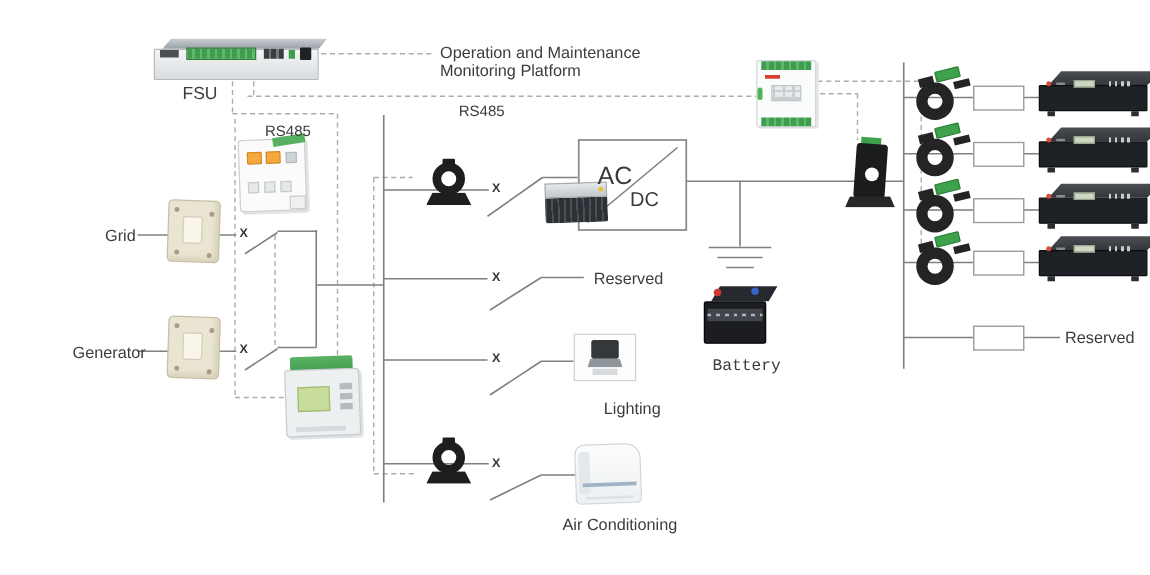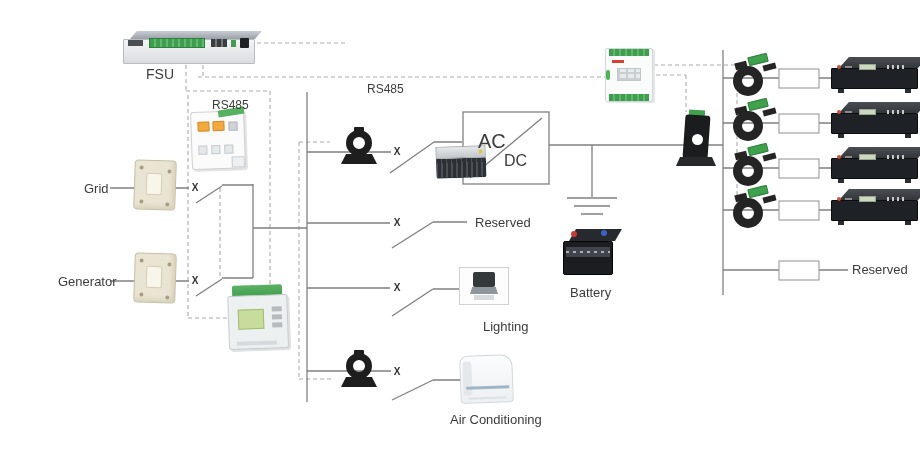--- a/index.html
+++ b/index.html
@@ -334,36 +334,38 @@
       <div class="dash"></div>
     <div class="disp"></div>
       <div class="marks"></div>
     <div class="l1"></div>
       <div class="l2"></div>
   </div>
 
   <span class="lbl" style="left:146px;top:66px;font-size:14px;">FSU</span>
 
   <div class="lbl" style="left:352px;top:34px;line-height:15px;">
+    <span style="display:block;">Operation and Maintenance</span>
+    <span style="display:block;">Monitoring Platform</span>
   </div>
 
   <span class="lbl small" style="left:212px;top:98px;">RS485</span>
   <span class="lbl small" style="left:367px;top:82px;">RS485</span>
 
   <span class="lbl" style="left:84px;top:181px;">Grid</span>
   <span class="lbl" style="left:58px;top:274px;">Generator</span>
 
 
   <span class="lbl" style="left:478px;top:130px;font-size:20px;">AC</span>
   <span class="lbl" style="left:504px;top:152px;font-size:16px;">DC</span>
 
   <span class="lbl" style="left:475px;top:215px;">Reserved</span>
   <span class="lbl" style="left:471px;top:319px;margin-left:12px;">Lighting</span>
   <span class="lbl" style="left:450px;top:412px;">Air Conditioning</span>
-  <span class="lbl" style="left:570px;top:285px;">Battery</span>
+  <span class="lbl" style="left:570px;top:285px;font-family:Liberation Mono, monospace;">Battery</span>
   <span class="lbl" style="left:852px;top:262px;">Reserved</span>
 
   <span class="xmark" style="left:195px;top:187px;">X</span>
   <span class="xmark" style="left:195px;top:280px;">X</span>
   <span class="xmark" style="left:397px;top:151px;">X</span>
   <span class="xmark" style="left:397px;top:222px;">X</span>
   <span class="xmark" style="left:397px;top:287px;">X</span>
   <span class="xmark" style="left:397px;top:371px;">X</span>
 
 </div>

